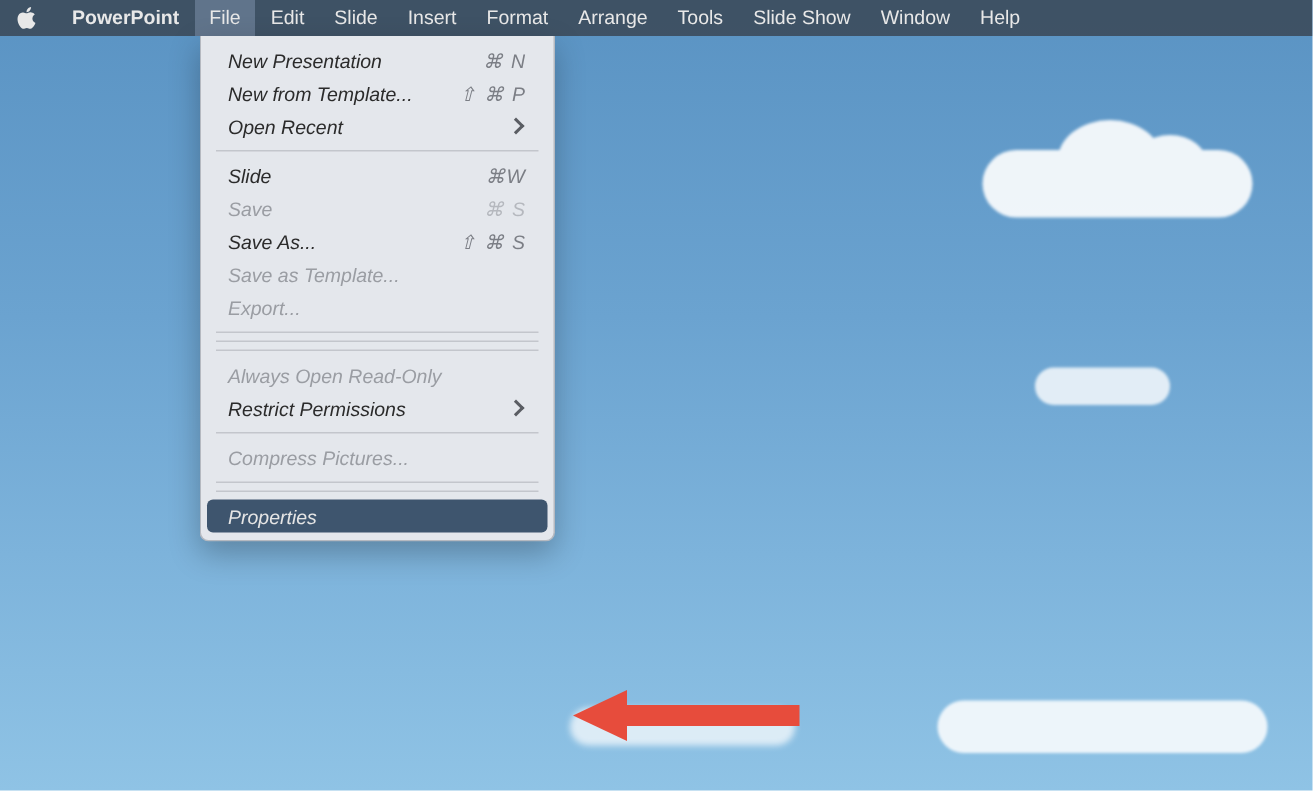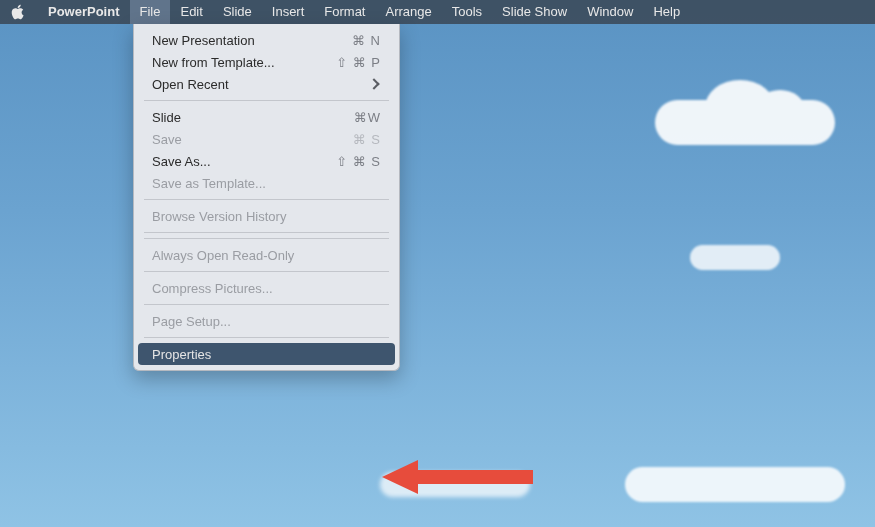--- a/index.html
+++ b/index.html
@@ -49,29 +49,30 @@
   .menubar-item.appname { font-weight: 600; }
   .menubar-item.active {
     background: rgba(120,140,165,0.6);
   }
 
   
   .dropdown {
     position: absolute;
     top: 24px;
     left: 133px;
-    width: 267px;
+    width: 237px;
     background: #e4e7ec;
     border: 1px solid #b5b9c0;
     border-top: none;
     border-radius: 0 0 6px 6px;
     box-shadow: 0 8px 20px rgba(0,0,0,0.25);
     padding: 5px 0 5px 0;
     font-size: 13px;
     color: #2b2b2b;
+    font-style: italic;
   }
   .menu-item {
     display: flex;
     align-items: center;
     justify-content: space-between;
     height: 22px;
     padding: 0 14px;
     margin: 0 4px;
     border-radius: 4px;
   }
@@ -173,37 +174,40 @@
       <span class="menu-label">Save</span>
       <span class="menu-shortcut">⌘ S</span>
     </div>
     <div class="menu-item">
       <span class="menu-label">Save As...</span>
       <span class="menu-shortcut">⇧ ⌘ S</span>
     </div>
     <div class="menu-item disabled">
       <span class="menu-label">Save as Template...</span>
     </div>
-    <div class="separator"></div>
-    <div class="menu-item disabled">
-      <span class="menu-label">Browse Version History</span>
-    </div>
+    <div class="menu-item disabled">
+      <span class="menu-label">Export...</span>
+    </div>
+    <div class="separator"></div>
     <div class="separator"></div>
     <div class="separator"></div>
     <div class="menu-item disabled">
       <span class="menu-label">Always Open Read-Only</span>
     </div>
+    <div class="menu-item">
+      <span class="menu-label">Restrict Permissions</span>
+      <span class="menu-shortcut">
+        <span class="menu-chevron"></span>
+      </span>
+    </div>
     <div class="separator"></div>
     <div class="menu-item disabled">
       <span class="menu-label">Compress Pictures...</span>
     </div>
     <div class="separator"></div>
-    <div class="menu-item disabled">
-      <span class="menu-label">Page Setup...</span>
-    </div>
     <div class="separator"></div>
     <div class="menu-item selected">
       <span class="menu-label">Properties</span>
     </div>
   </div>
 
 <div class="arrow">
   <div class="arrow-head"></div>
   <div class="arrow-shaft"></div>
 </div>

